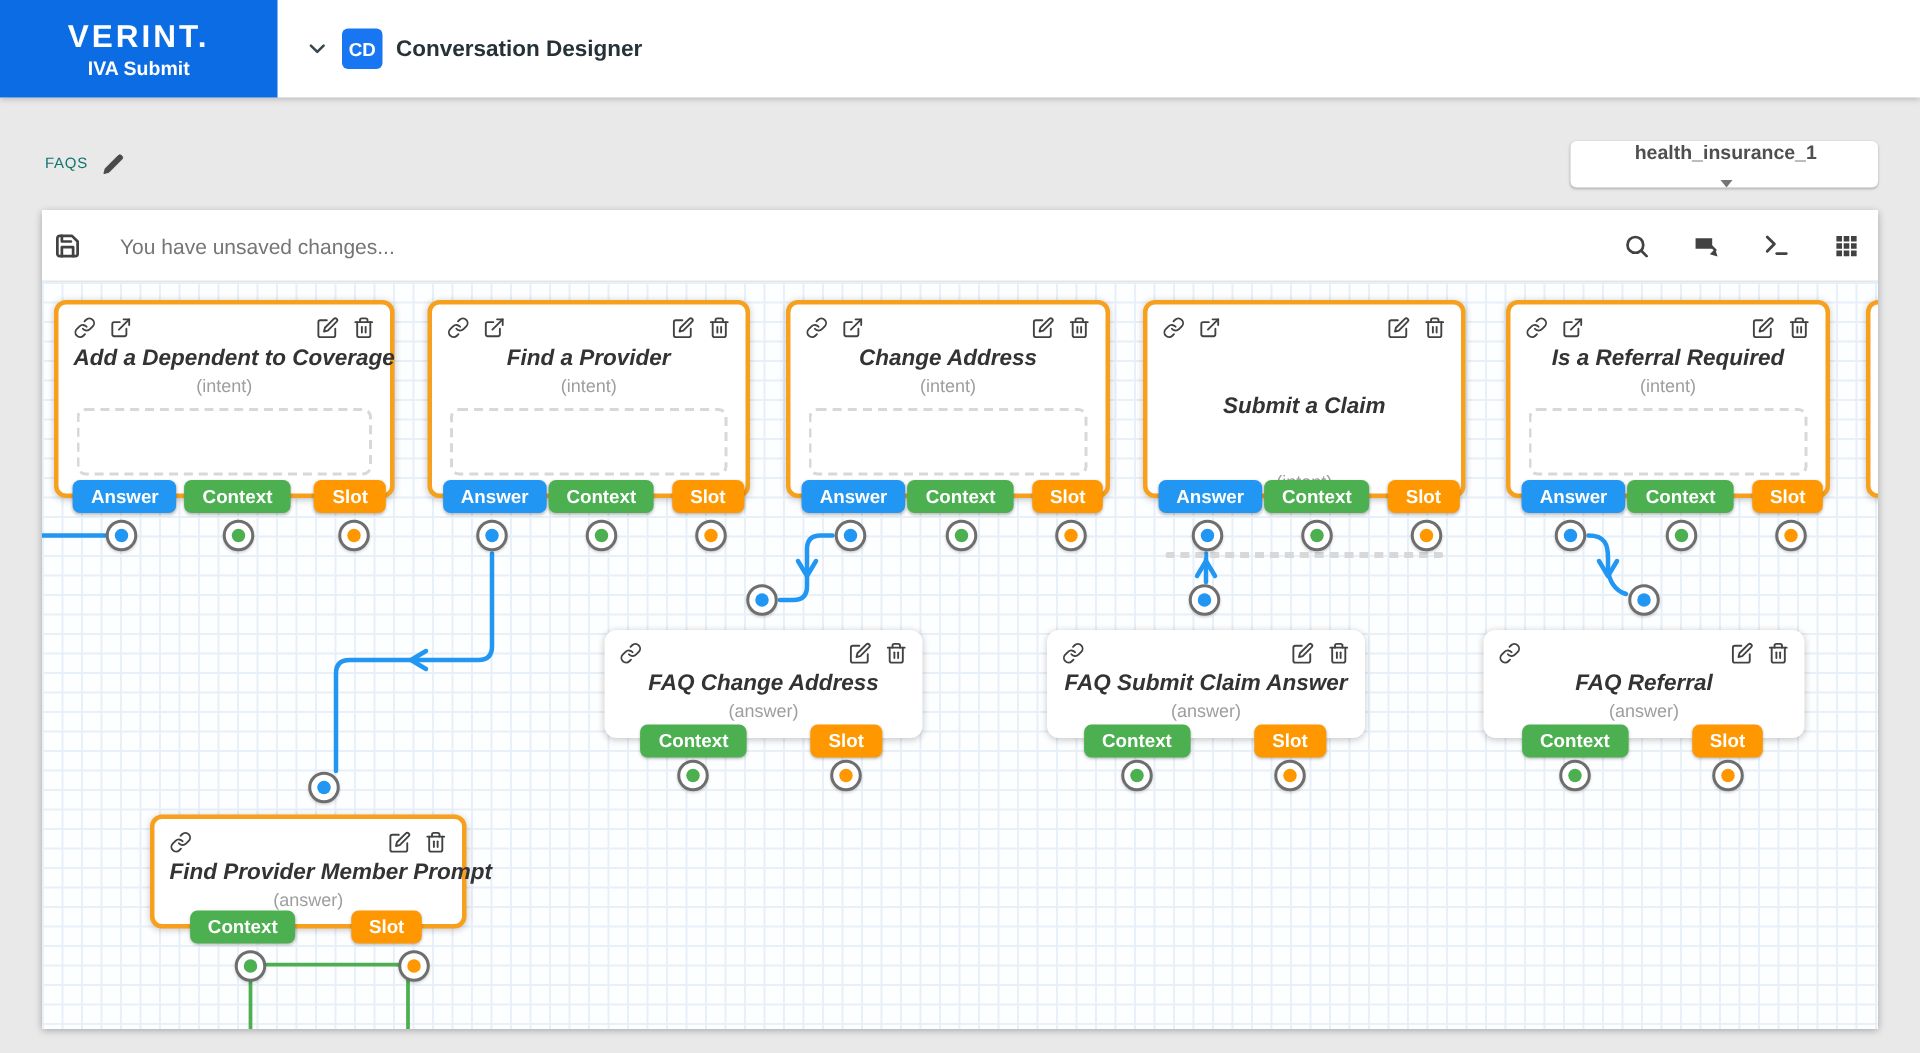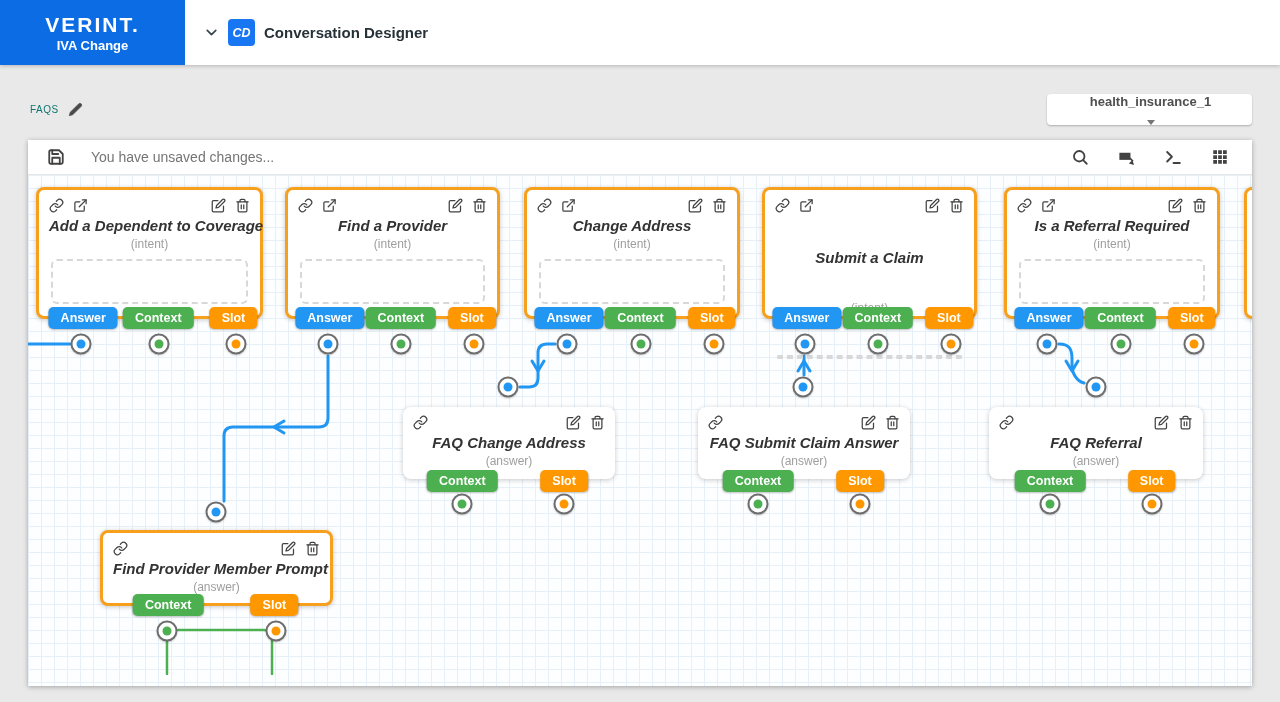--- a/index.html
+++ b/index.html
@@ -22,21 +22,21 @@
     position:absolute; left:0; top:0; width:185px; height:65px;
     background:#0c6ce4; color:#fff; display:flex; flex-direction:column;
     align-items:center; justify-content:center;
   }
   .brand-name { font-size:21px; font-weight:bold; letter-spacing:2px; }
   .brand-sub { font-size:13px; font-weight:600; margin-top:1px; }
   .hdr-chevron { position:absolute; left:203px; top:24px; color:#37474f; cursor:pointer; }
   .cd-badge {
     position:absolute; left:228px; top:19px; width:27px; height:27px;
     background:#1976f2; color:#fff; border-radius:4px; font-size:12.5px;
-    font-weight:bold; display:flex; align-items:center; justify-content:center;font-style:italic;
+    font-weight:bold; display:flex; align-items:center; justify-content:center;
   }
   .app-title { position:absolute; left:264px; top:24px; font-size:15px; font-weight:bold; color:#263238; }
   .tabs { position:absolute; left:420px; top:0; height:65px; display:flex; align-items:center; gap:30px; }
   .tabs .track { position:absolute; left:0; top:48px; width:585px; height:2px; background:#e4e4e4; }
   .tab { position:relative; font-size:14px; color:#9e9e9e; cursor:pointer; padding:0 2px; white-space:nowrap; }
   .tab.active { color:#2196f3; font-weight:500; }
   .tab.active::after {
     content:""; position:absolute; left:-12px; right:-12px; top:31px; height:3px;
     background:#2196f3; border-radius:2px; z-index:2;
   }
@@ -66,22 +66,22 @@
   .flow-select span { font-size:13px; font-weight:600; color:#4f4f4f; }
   .caret { width:0; height:0; border-left:4.5px solid transparent; border-right:4.5px solid transparent; border-top:5px solid #757575; }
 
   
   .card {
     position:absolute; top:140px; left:28px; width:1224px; height:546px;
     background:#fff; box-shadow:0 1px 5px rgba(0,0,0,.3);
     display:flex; flex-direction:column; z-index:5;
   }
   .toolbar {
-    height:35px; display:flex; align-items:center; border-bottom:1px solid #e6e6e6;
-    padding:0 19px; flex:0 0 auto;
+    height:48px; display:flex; align-items:center; border-bottom:1px solid #e6e6e6;
+    padding:0 8px; flex:0 0 auto;
   }
   .save-ic { color:#424242; display:flex; cursor:pointer; }
   .status-text { margin-left:26px; font-size:14px; color:#757575; }
   .toolbar-right { margin-left:auto; display:flex; align-items:center; gap:28px; padding-right:4px; }
   .tb-icon { color:#424242; cursor:pointer; display:flex; }
 
   .canvas {
     position:relative; flex:1; overflow:hidden; background:#fdfeff;
     background-image:
       linear-gradient(#e7eff8 1px, transparent 1px),
@@ -120,21 +120,21 @@
   .port-dot i { width:9px; height:9px; border-radius:50%; display:block; }
 
   .bottom-strip { position:absolute; left:0; bottom:0; width:1280px; height:16px; background:#e9e9e9; }
 </style>
 </head>
 <body>
 
 <div class="header">
   <div class="brand">
     <div class="brand-name">VERINT.</div>
-    <div class="brand-sub">IVA Change</div>
+    <div class="brand-sub">IVA Submit</div>
   </div>
   <span class="hdr-chevron">
     <svg class="ic" width="17" height="17" viewBox="0 0 24 24" fill="none" stroke="currentColor" stroke-width="2.4" stroke-linecap="round" stroke-linejoin="round">
         <polyline points="6 9 12 15 18 9"></polyline>
       </svg>
   </span>
   <div class="cd-badge">CD</div>
   <div class="app-title">Conversation Designer</div>
 
 
@@ -579,21 +579,21 @@
       </div>
       <div class="port-dot" style="left: 1068px; top: 212px;">
         <i style="background: rgb(33, 150, 243);"></i>
       </div>
       <div class="port-dot" style="left: 138.871px; top: 456px;">
         <i style="background: rgb(76, 175, 80);"></i>
       </div>
       <div class="port-dot" style="left: 247.915px; top: 456px;">
         <i style="background: rgb(255, 152, 0);"></i>
       </div>
-      <div class="node accent answer" style="left: 72px; top: 355px; width: 233px; height: 76px;">
+      <div class="node accent answer" style="left: 72px; top: 355px; width: 211px; height: 76px;">
         <div class="node-icons">
           <span class="grp">
             <span class="n-ic">
               <svg viewBox="0 0 24 24" width="15" height="15" fill="none" stroke="currentColor" stroke-width="2" stroke-linecap="round" stroke-linejoin="round">
                 <path d="M10 13a5 5 0 0 0 7.54.54l3-3a5 5 0 0 0-7.07-7.07l-1.72 1.71"></path>
                 <path d="M14 11a5 5 0 0 0-7.54-.54l-3 3a5 5 0 0 0 7.07 7.07l1.71-1.71"></path>
               </svg>
             </span>
           </span>
           <span class="grp">

